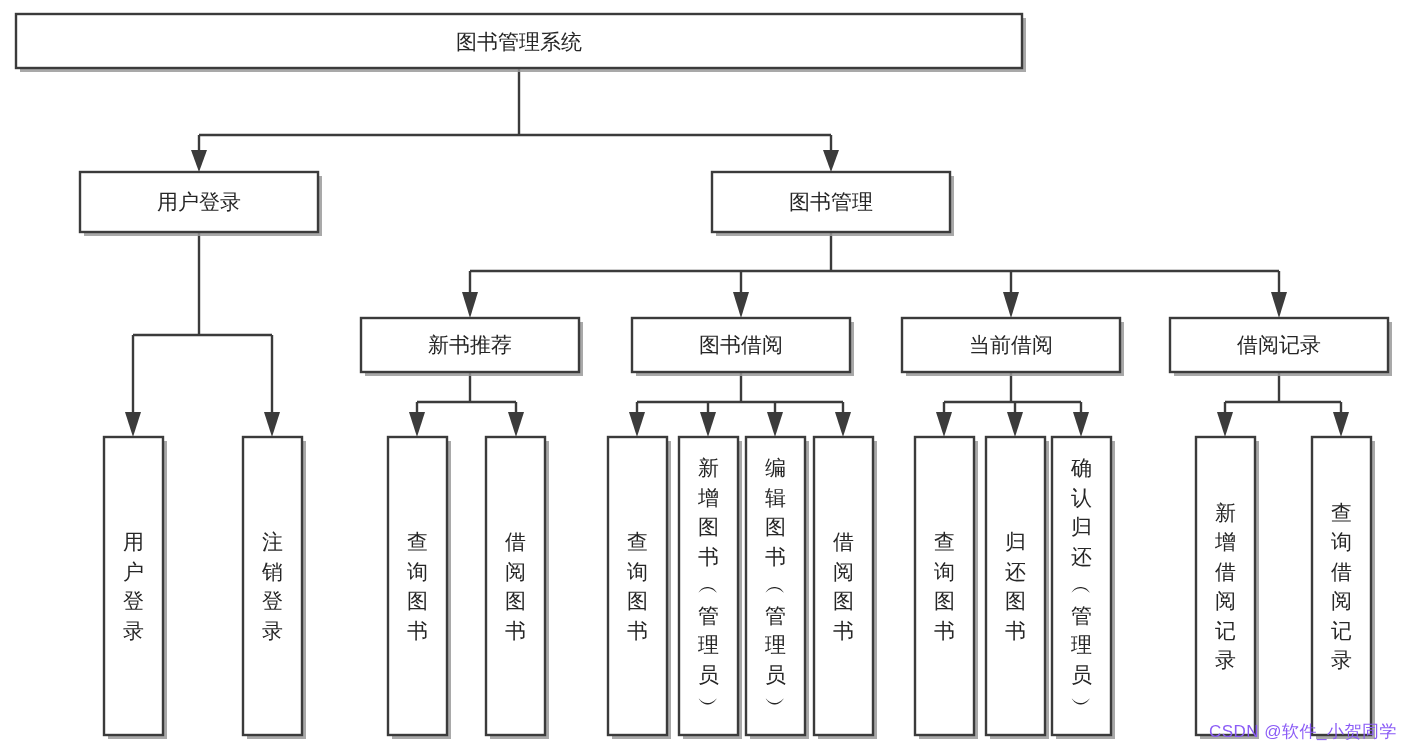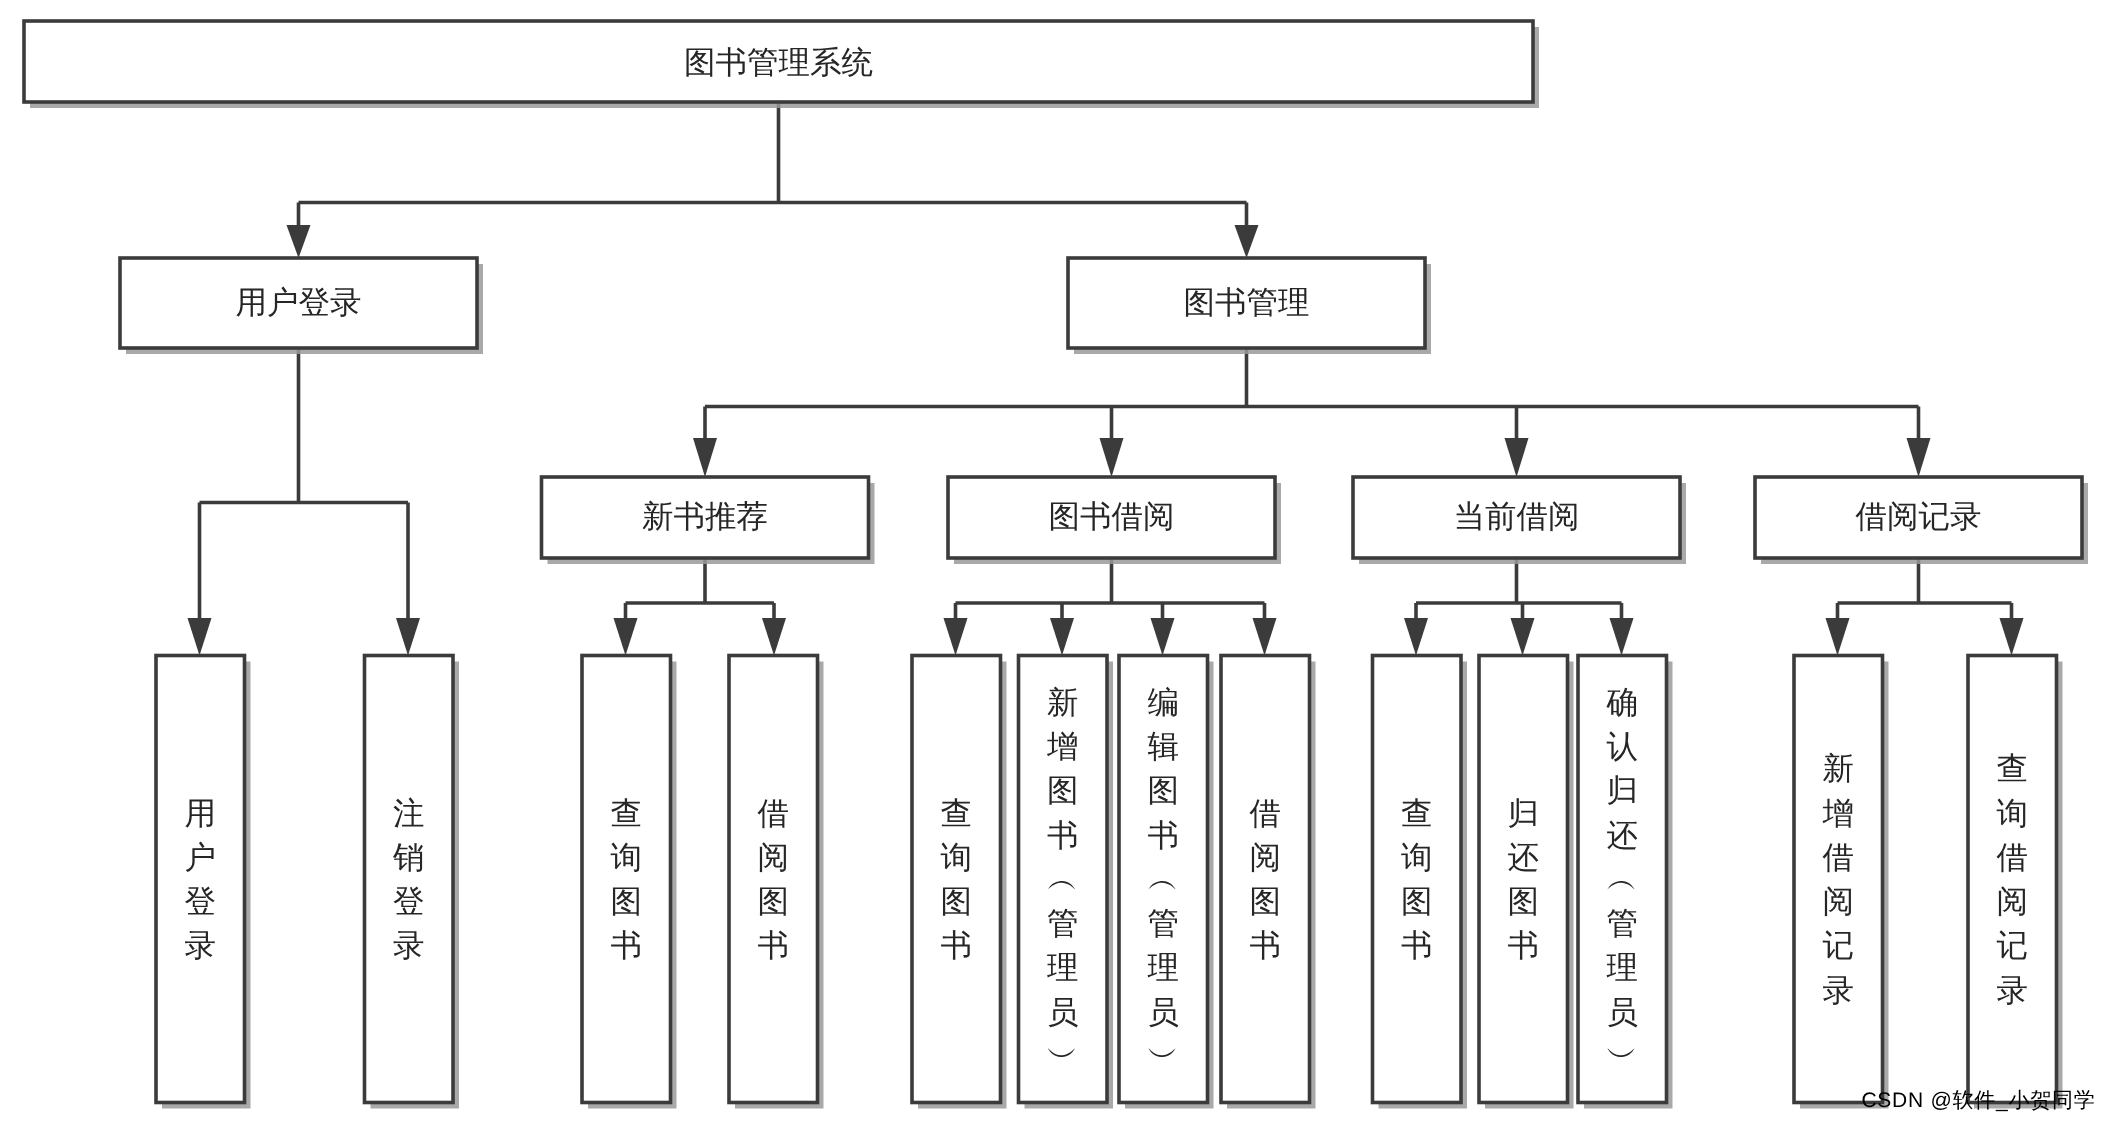--- a/index.html
+++ b/index.html
@@ -47,22 +47,22 @@
     fill: none;
   }
   .arrow-head {
     fill: #3b3b3b;
   }
   .watermark {
     position: absolute;
     right: 8px;
     bottom: 4px;
     font-family: "Liberation Sans", "DejaVu Sans", sans-serif;
-    font-size: 14px;
-    color: #000000;
+    font-size: 17px;
+    color: #8b5cf6;
     white-space: nowrap;
     letter-spacing: 0.5px;
   }
 </style>
 </head>
 <body>
 
 <svg id="diagram" viewBox="0 0 1405 747">
 
   <g>

